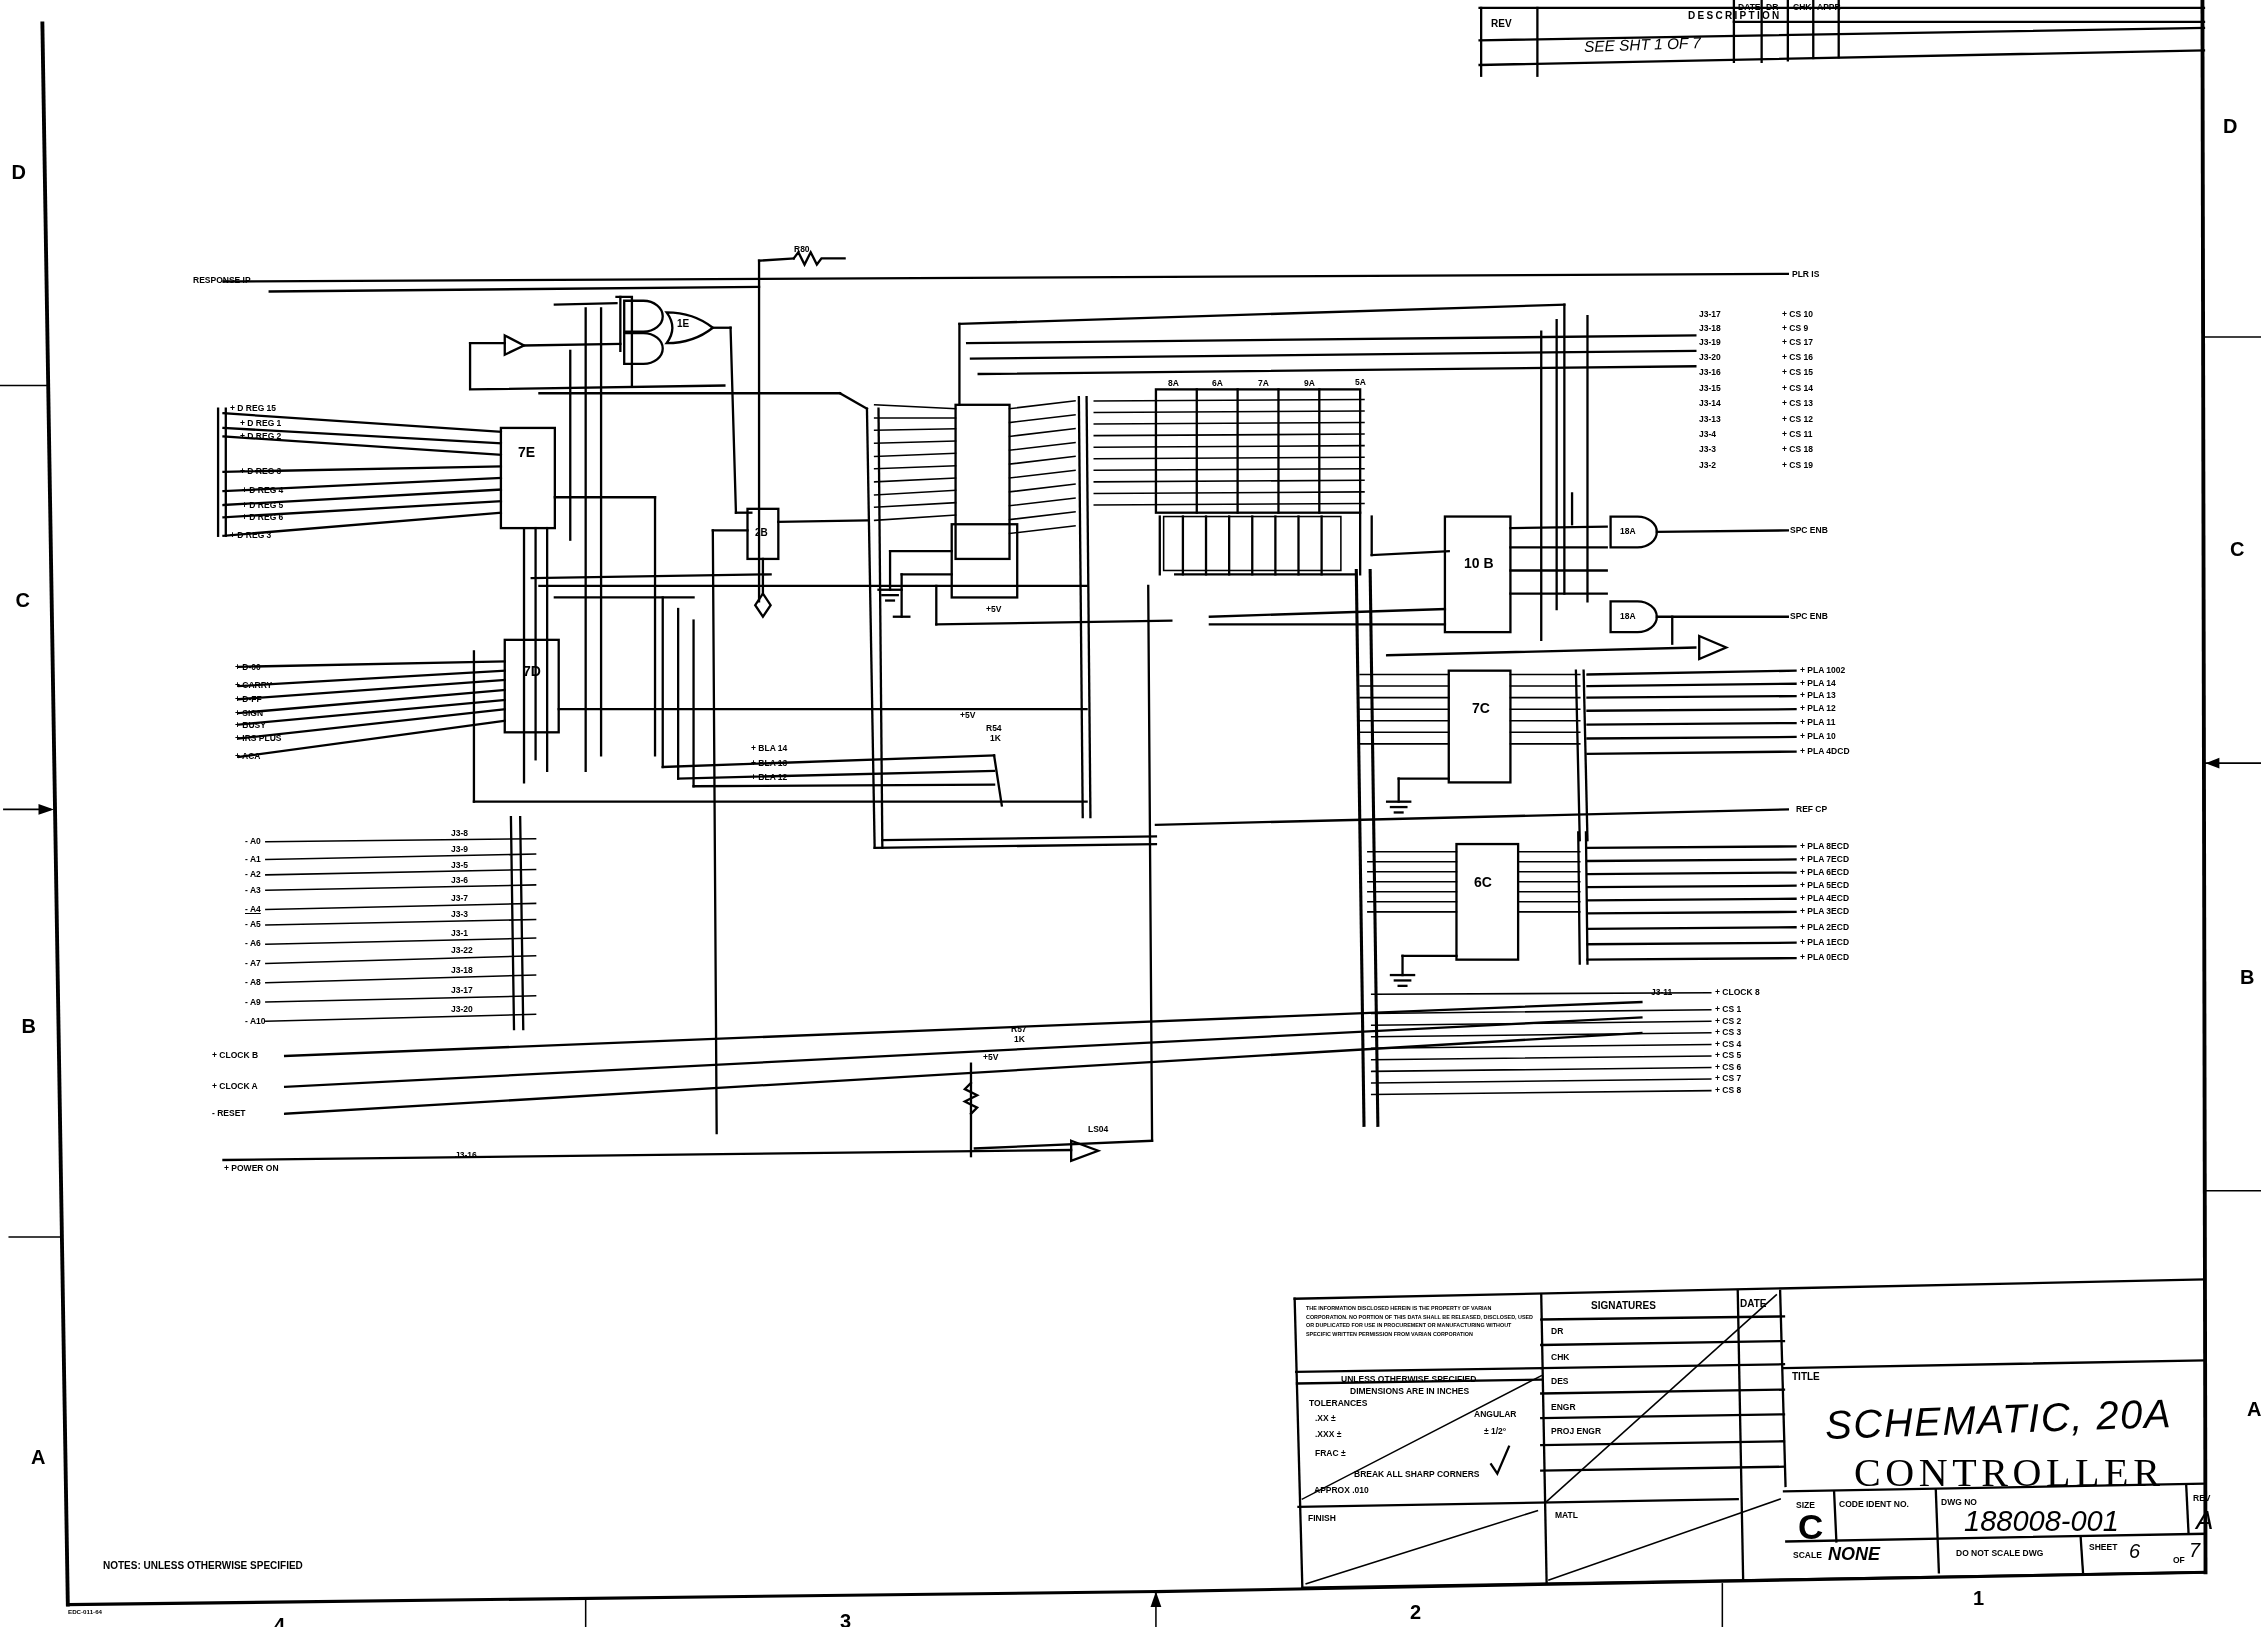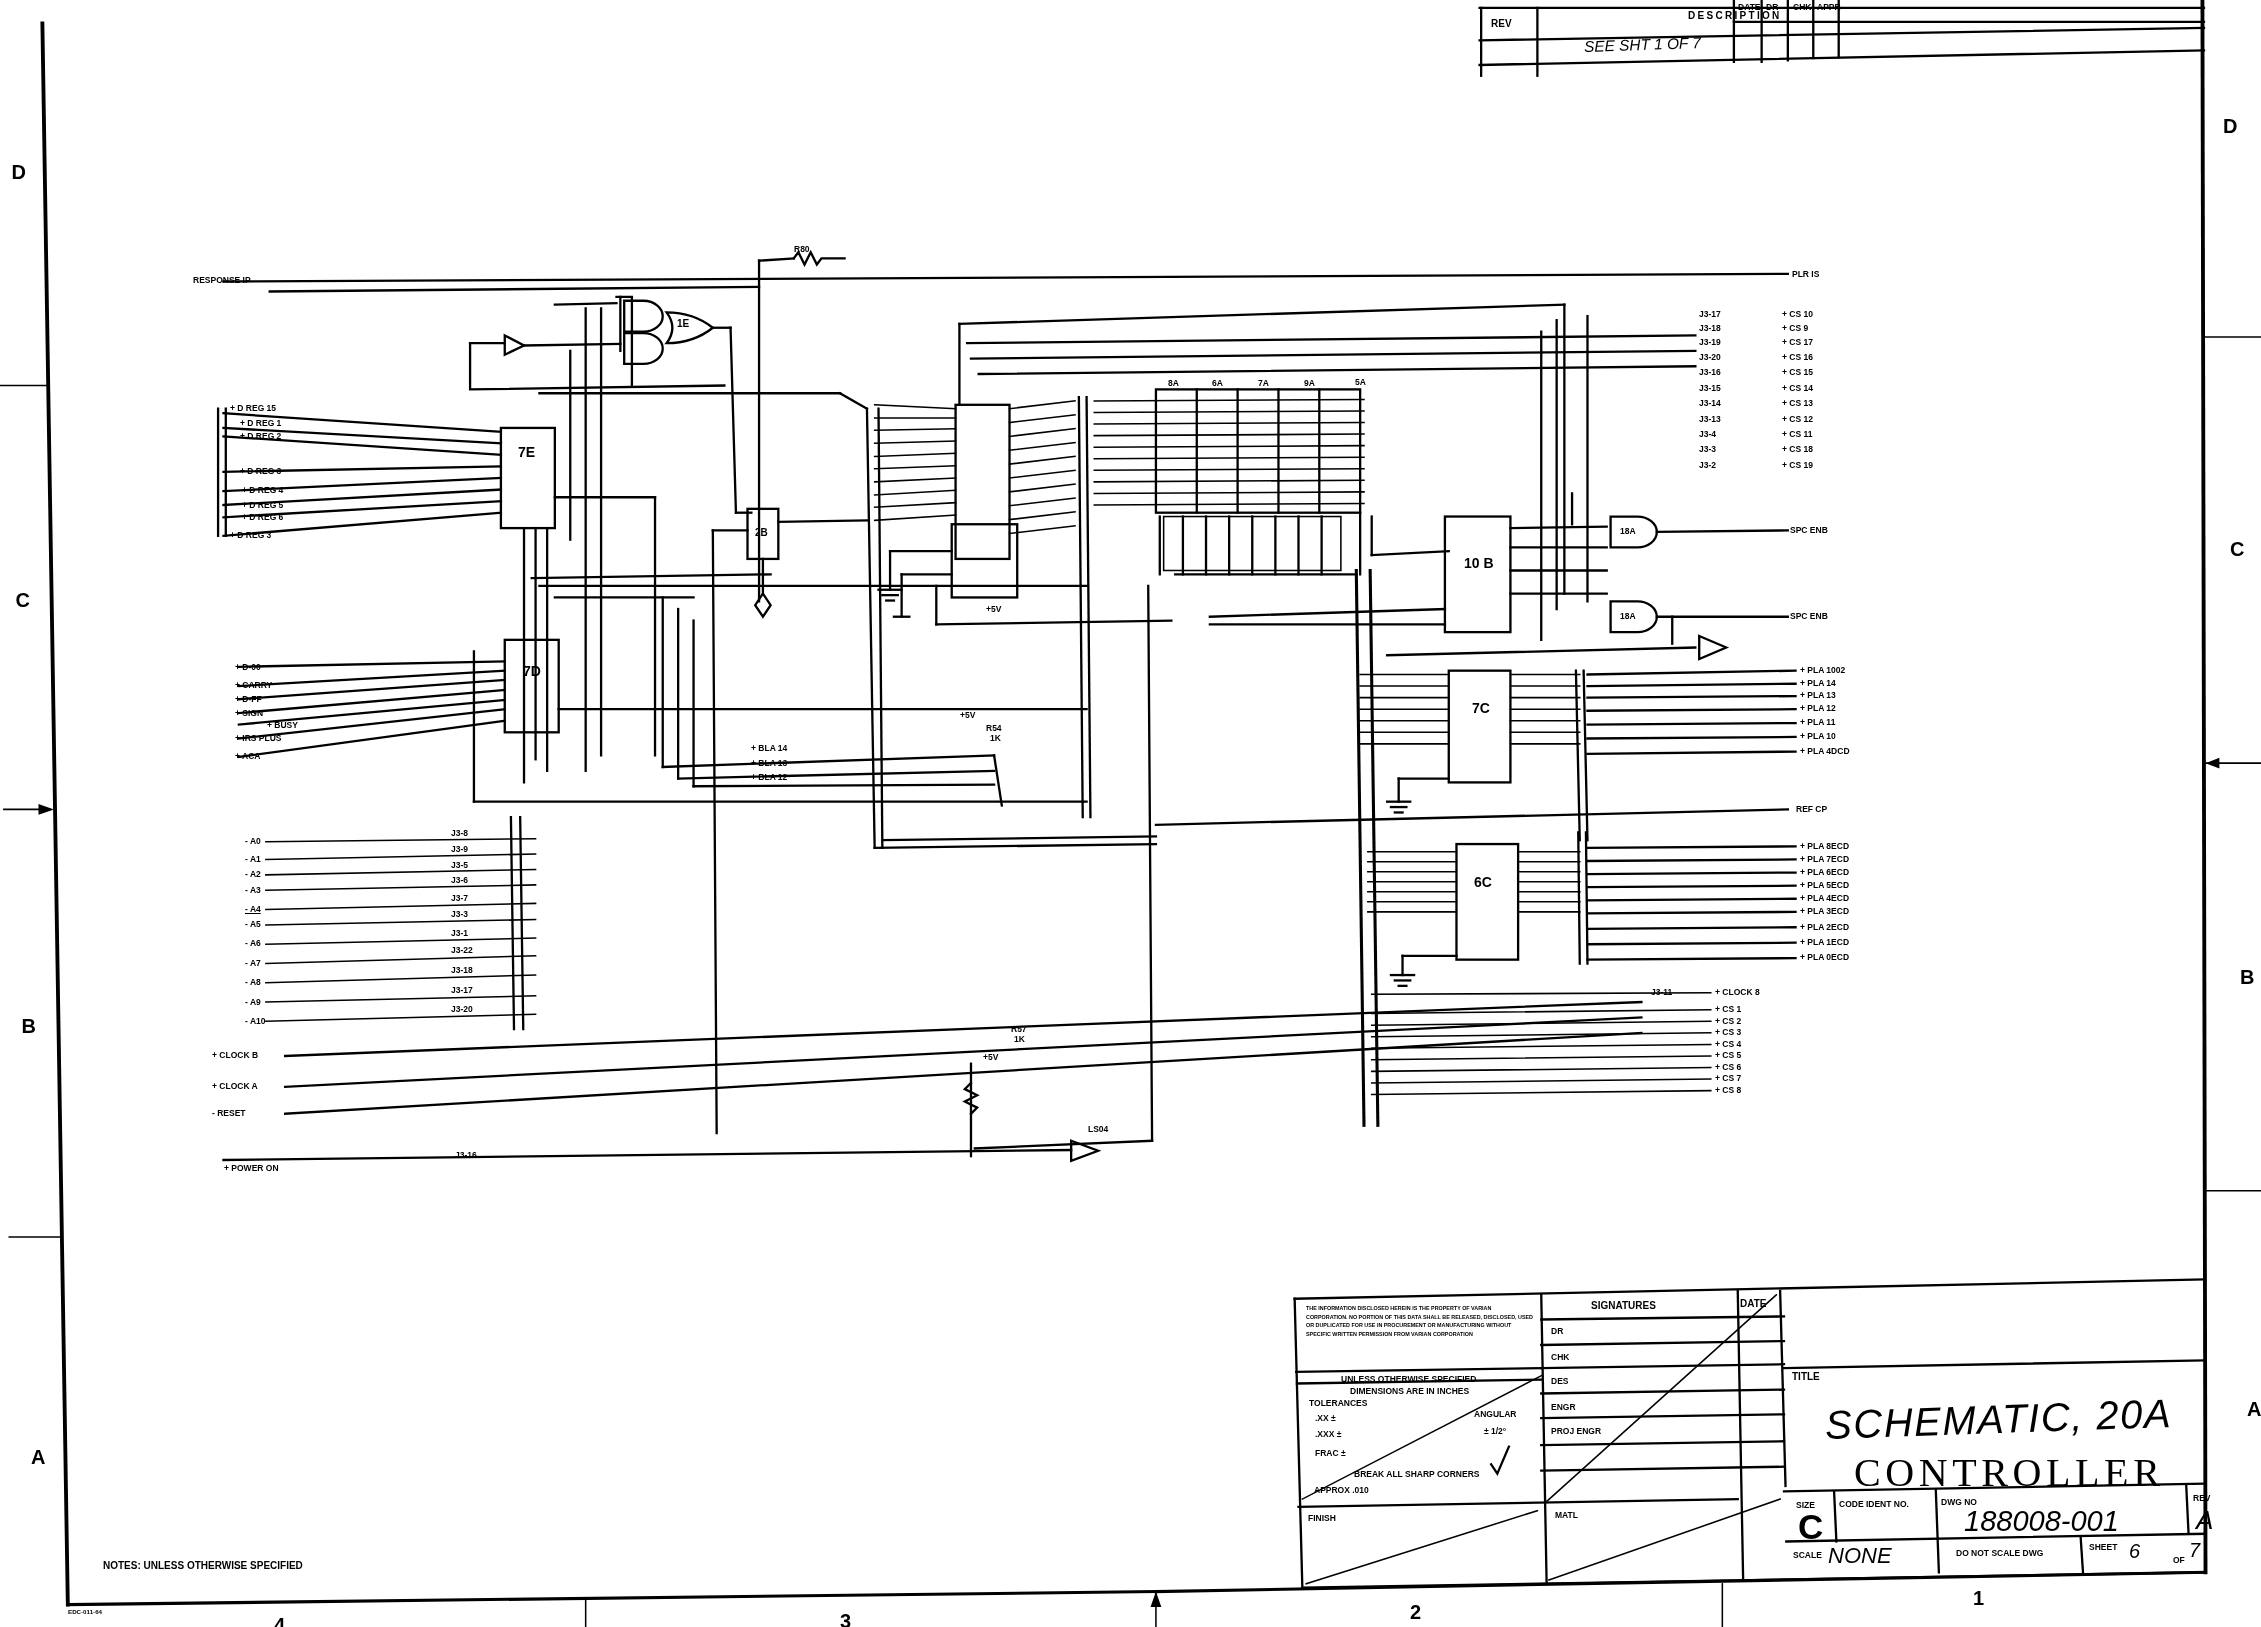--- a/index.html
+++ b/index.html
@@ -422,21 +422,21 @@
   <span class="lbl tiny" style="left:240px;top:467px;">+ D REG 3</span>
   <span class="lbl tiny" style="left:242px;top:486px;">+ D REG 4</span>
   <span class="lbl tiny" style="left:242px;top:501px;">+ D REG 5</span>
   <span class="lbl tiny" style="left:242px;top:513px;">+ D REG 6</span>
   <span class="lbl tiny" style="left:230px;top:531px;">+ D REG 3</span>
 
   <span class="lbl tiny" style="left:235px;top:663px;">+ D-00</span>
   <span class="lbl tiny" style="left:235px;top:681px;">+ CARRY</span>
   <span class="lbl tiny" style="left:235px;top:695px;">+ D-FF</span>
   <span class="lbl tiny" style="left:235px;top:709px;">+ SIGN</span>
-  <span class="lbl tiny" style="left:235px;top:721px;margin-left:32px;">+ BUSY</span>
+  <span class="lbl tiny" style="left:235px;top:721px;">+ BUSY</span>
   <span class="lbl tiny" style="left:235px;top:734px;">+ IRS PLUS</span>
   <span class="lbl tiny" style="left:235px;top:752px;">+ ACA</span>
 
   <span class="lbl tiny" style="left:751px;top:744px;">+ BLA 14</span>
   <span class="lbl tiny" style="left:751px;top:759px;">+ BLA 13</span>
   <span class="lbl tiny" style="left:751px;top:773px;">+ BLA 12</span>
 
   <span class="lbl tiny" style="left:245px;top:837px;">- A0</span>
   <span class="lbl tiny" style="left:245px;top:855px;">- A1</span>
   <span class="lbl tiny" style="left:245px;top:870px;">- A2</span>
@@ -569,21 +569,21 @@
 
   <span class="lbl tiny" style="left:1796px;top:1501px;">SIZE</span>
   <span class="lbl sizeC" style="left:1798px;top:1509px;">C</span>
   <span class="lbl tiny" style="left:1839px;top:1500px;">CODE IDENT NO.</span>
   <span class="lbl tiny" style="left:1941px;top:1498px;">DWG NO</span>
   <span class="hand" style="left:1964px;top:1507px;font-size:29px;">188008-001</span>
   <span class="lbl tiny" style="left:2193px;top:1494px;">REV</span>
   <span class="hand" style="left:2196px;top:1507px;font-size:26px;">A</span>
 
   <span class="lbl tiny" style="left:1793px;top:1551px;">SCALE</span>
-  <span class="hand" style="left:1828px;top:1545px;font-size:22px;font-weight:normal;">NONE</span>
+  <span class="hand" style="left:1828px;top:1545px;font-size:18px;font-weight:bold;">NONE</span>
   <span class="lbl tiny" style="left:1956px;top:1549px;">DO NOT SCALE DWG</span>
   <span class="lbl tiny" style="left:2089px;top:1543px;">SHEET</span>
   <span class="hand" style="left:2129px;top:1541px;font-size:20px;">6</span>
   <span class="lbl tiny" style="left:2173px;top:1556px;">OF</span>
   <span class="hand" style="left:2189px;top:1540px;font-size:20px;">7</span>
 </div>
 
 <span class="lbl small" style="left:103px;top:1561px;">NOTES: UNLESS OTHERWISE SPECIFIED</span>
 <span class="lbl" style="left:68px;top:1609px;font-size:6.2px;">EDC-011-64</span>
 

